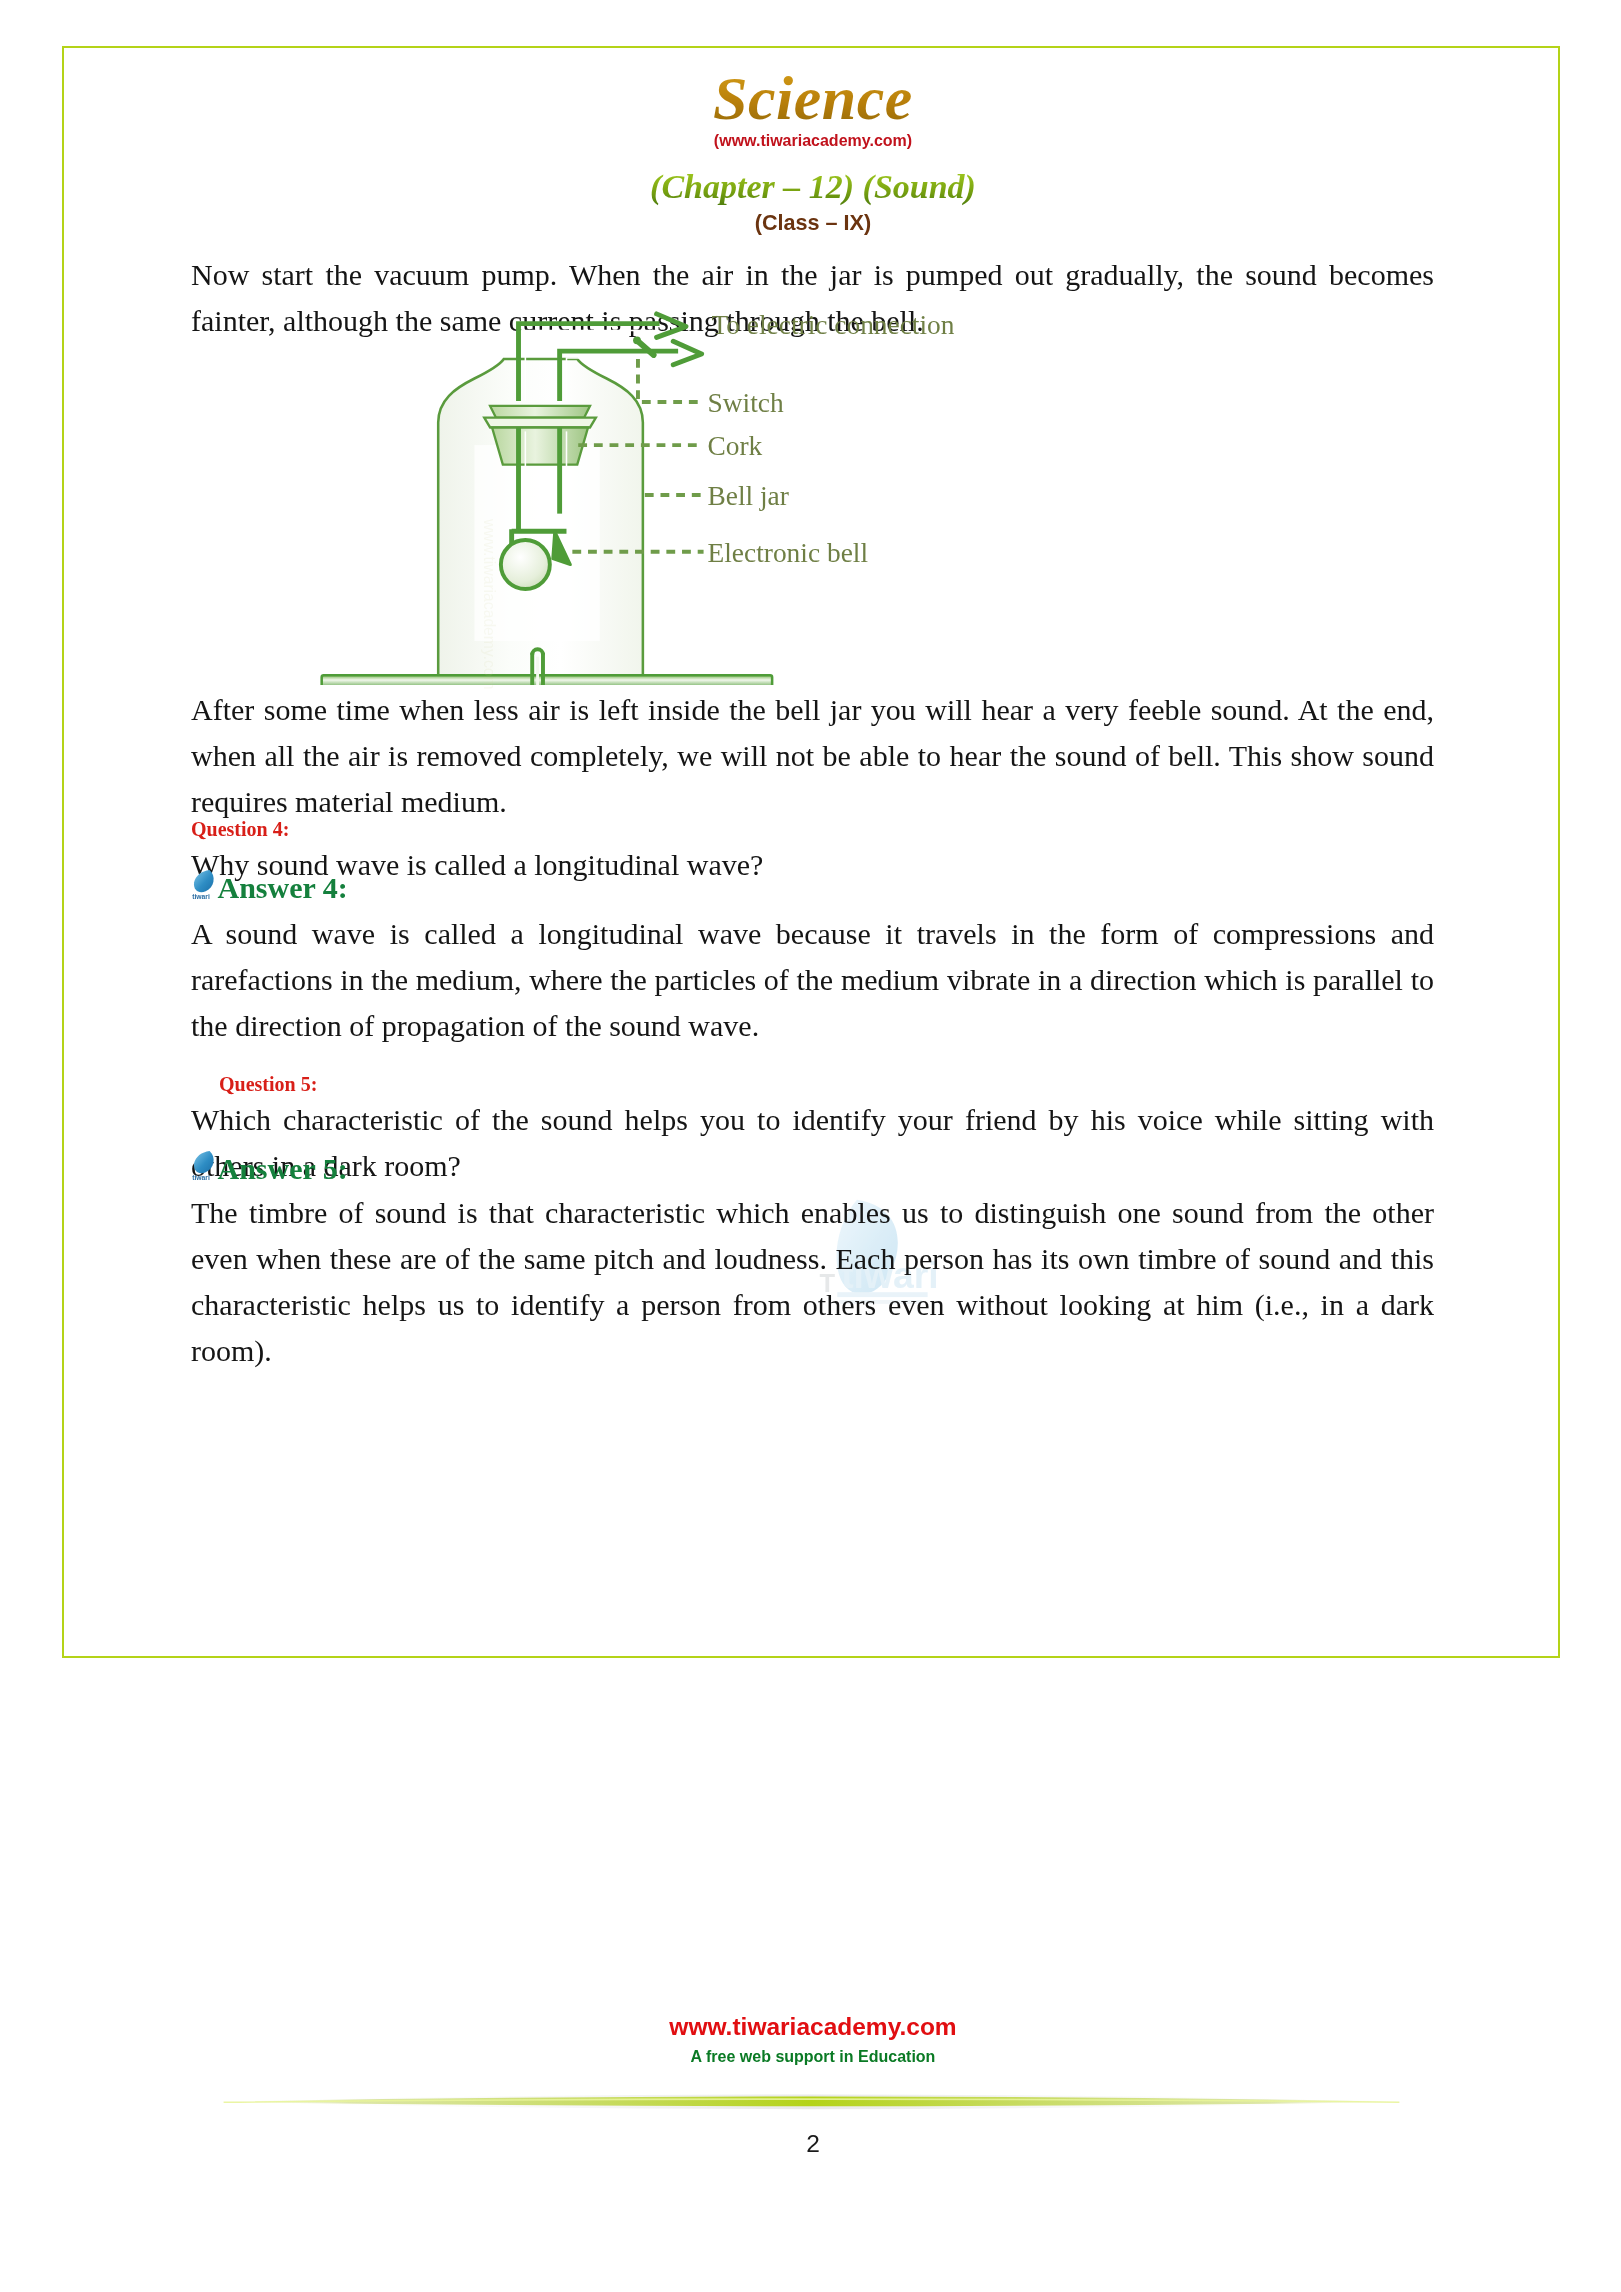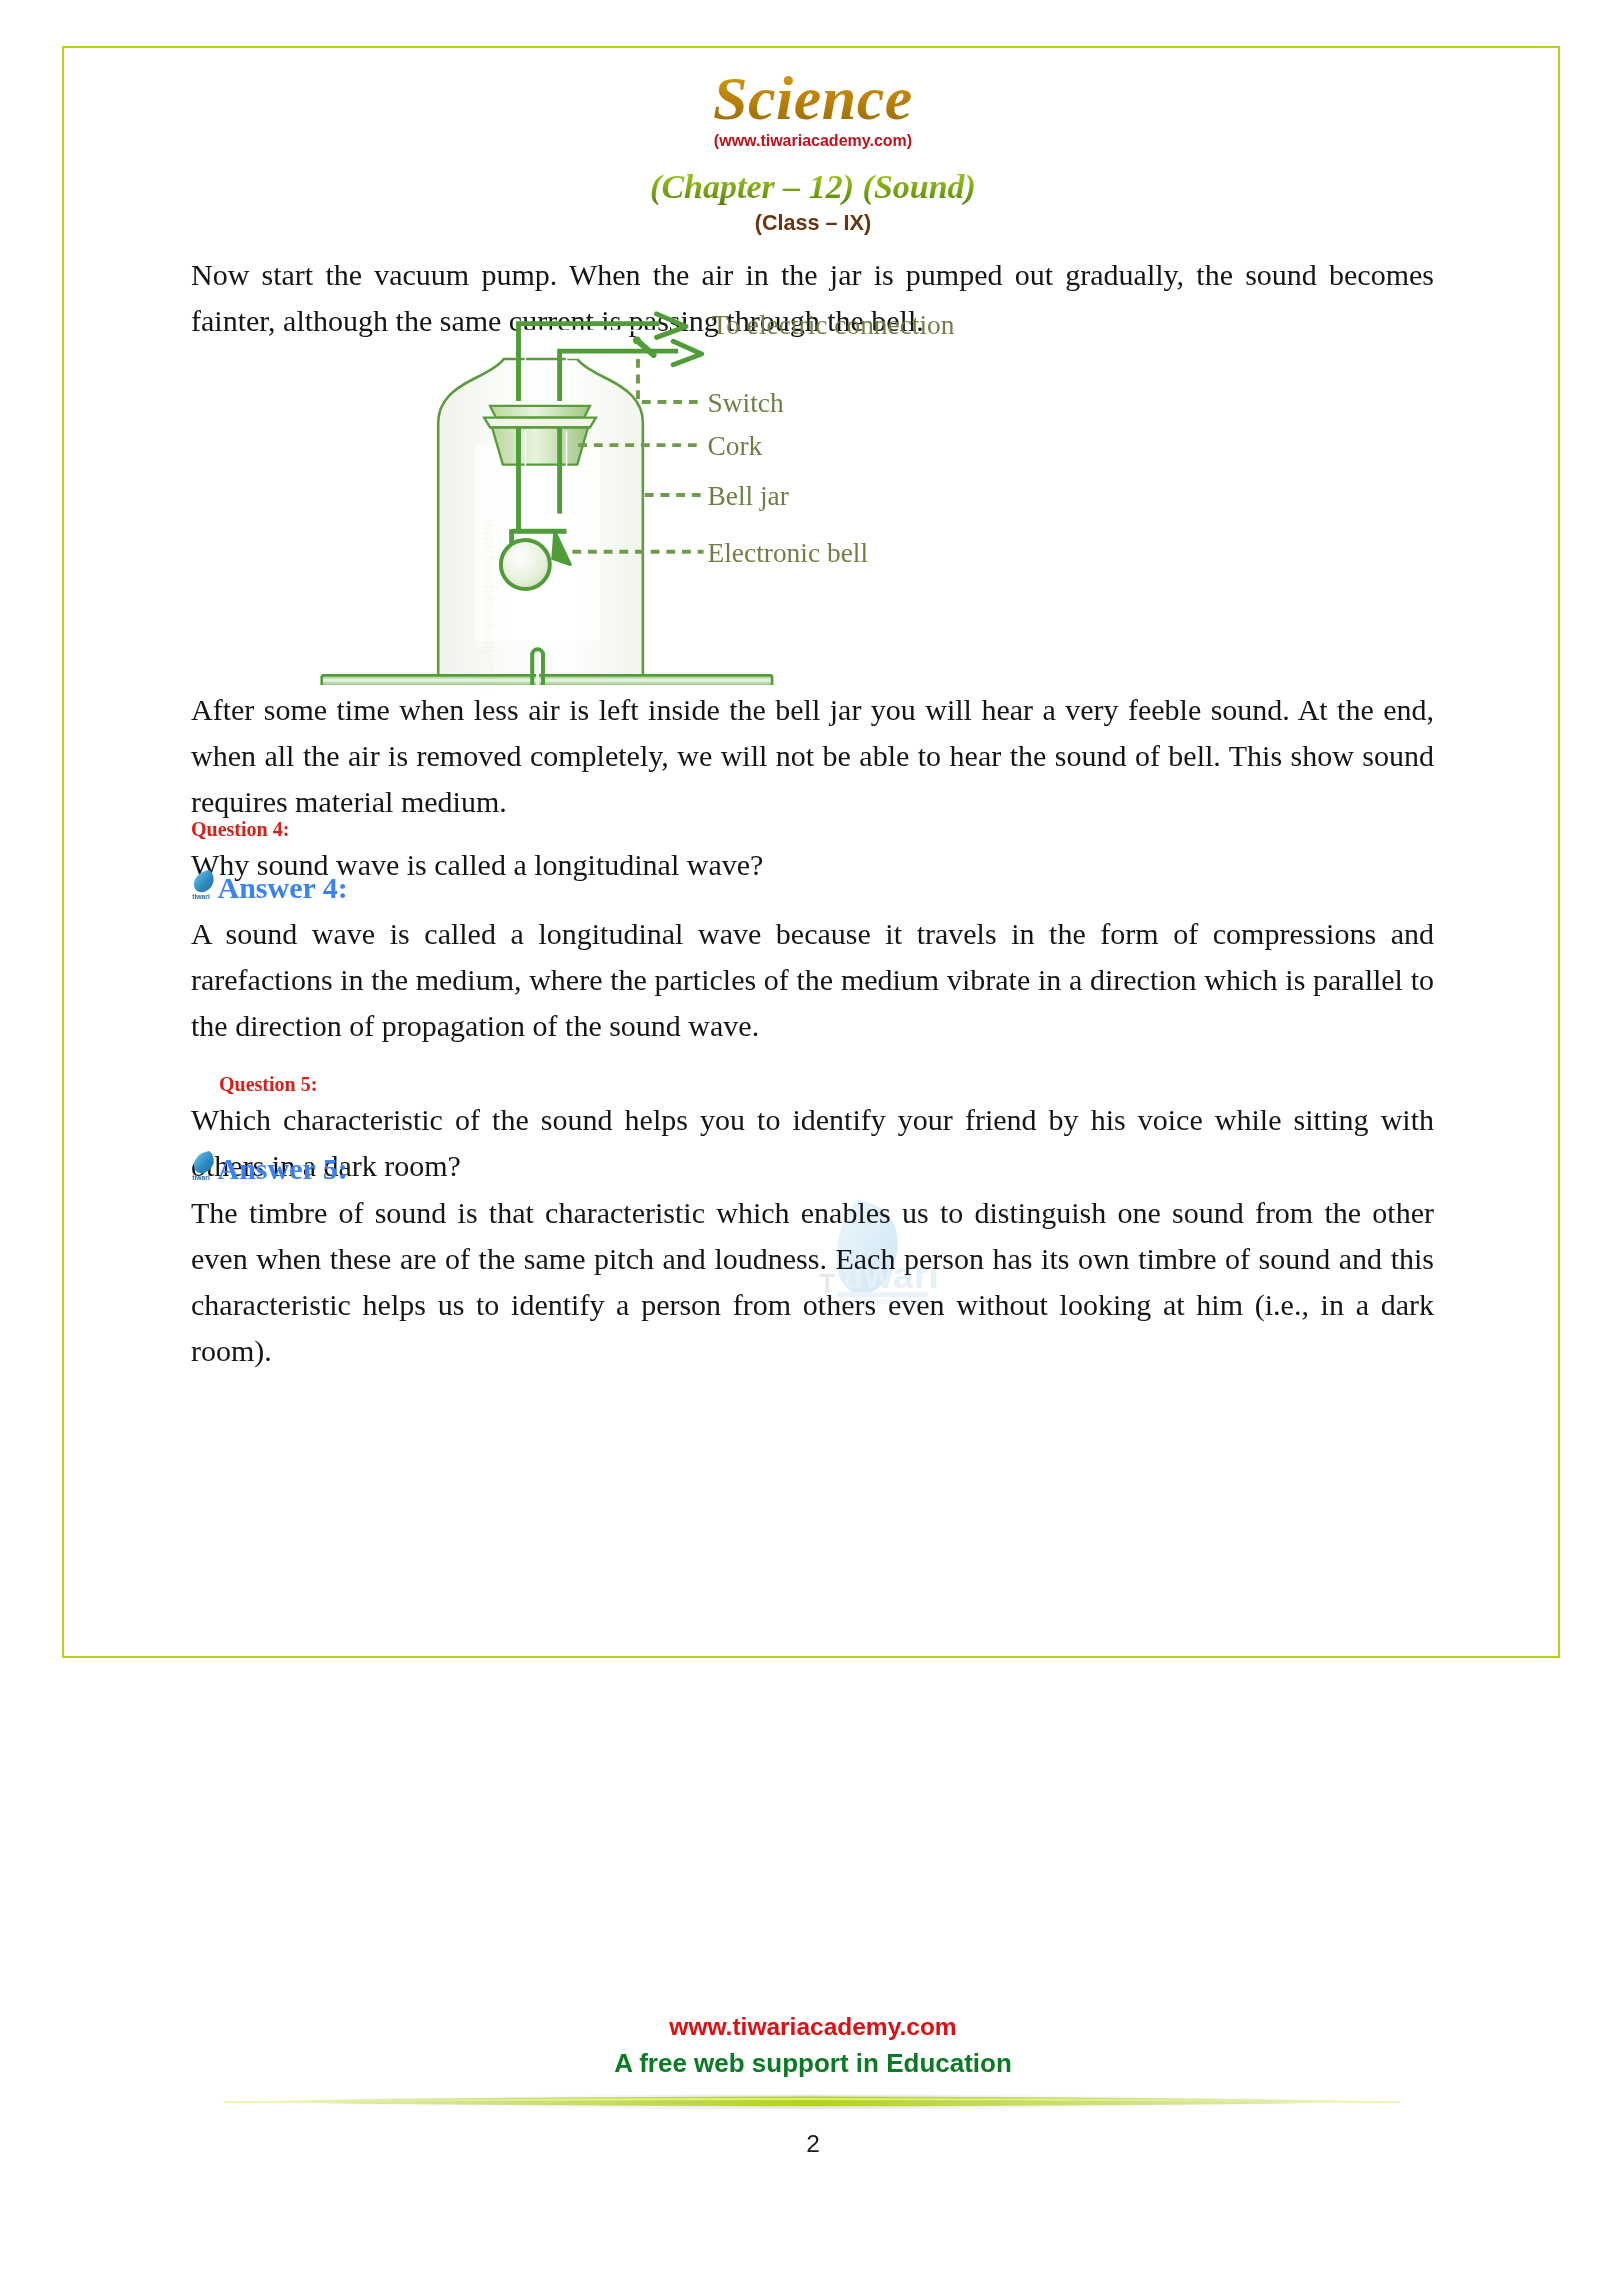--- a/index.html
+++ b/index.html
@@ -118,21 +118,21 @@
     font-weight: bold;
     font-size: 20px;
     color: #d81f18;
   }
   .a-head {
     position: absolute;
     left: 127px;
     font-family: "Liberation Serif", serif;
     font-weight: bold;
     font-size: 30px;
-    color: #3b82f6;
+    color: #15803d;
     display: flex;
     align-items: center;
   }
   .a-head .leaf-ic { margin-right: 1px; flex: none; }
 
   
   .ftr-site {
     position: absolute;
     top: 1965px;
     left: 0;
@@ -144,21 +144,21 @@
     color: #e10e11;
   }
   .ftr-tag {
     position: absolute;
     top: 2000px;
     left: 0;
     width: 100%;
     text-align: center;
     font-family: "Liberation Sans", sans-serif;
     font-weight: bold;
-    font-size: 26px;
+    font-size: 16px;
     color: #0a7a24;
   }
   .ftr-swoosh {
     position: absolute;
     top: 2043px;
     left: 140px;
     width: 1215px;
     height: 25.5px;
   }
   .ftr-page {

